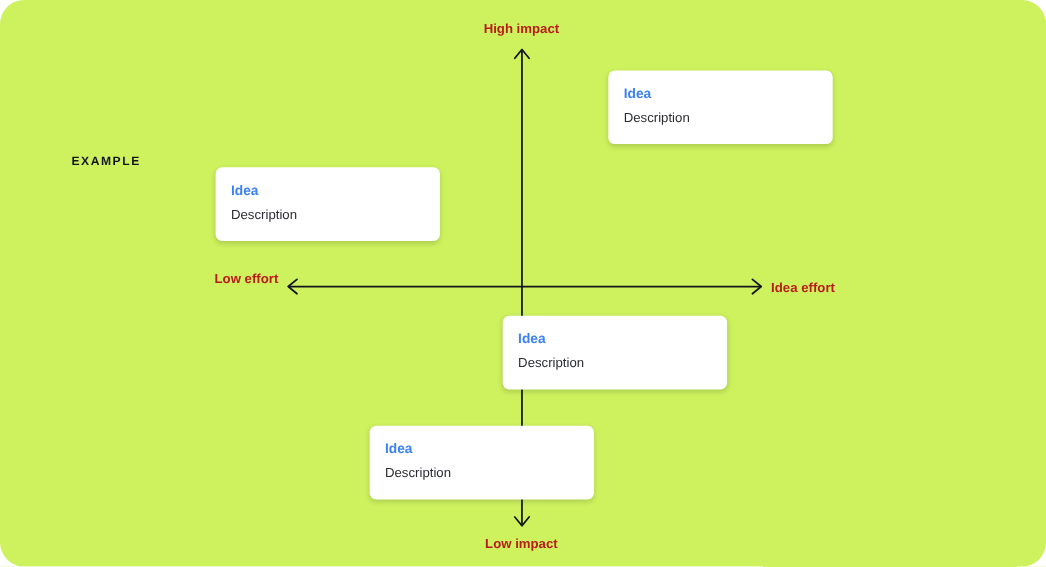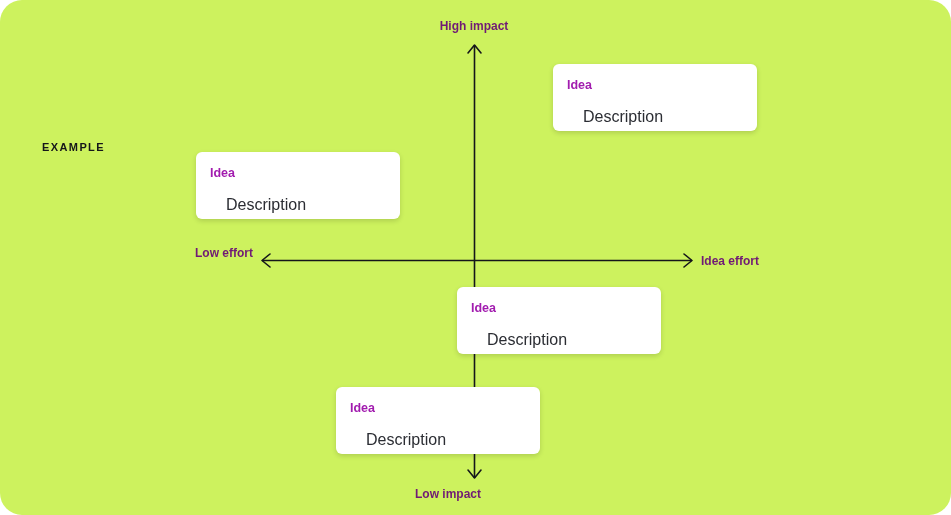--- a/index.html
+++ b/index.html
@@ -19,21 +19,21 @@
     width: 951px;
     height: 515px;
     background: #CDF25E;
     border-radius: 22px;
     overflow: hidden;
   }
 
   
   #example-label {
     position: absolute;
-    left: 42px;
+    left: 65px;
     top: 139px;
     font-size: 11px;
     font-weight: bold;
     letter-spacing: 1.4px;
     color: #15161a;
     line-height: 16px;
     white-space: nowrap;
   }
 
   
@@ -44,31 +44,31 @@
     width: 951px;
     height: 515px;
     pointer-events: none;
   }
 
   
   .axis-label {
     position: absolute;
     font-size: 12px;
     font-weight: bold;
-    color: #701a75;
+    color: #b91c1c;
     white-space: nowrap;
     line-height: 16px;
   }
   #label-high-impact {
     left: 474px;
     top: 18px;
     transform: translateX(-50%);
   }
   #label-low-impact {
-    left: 448px;
+    left: 474px;
     top: 486px;
     transform: translateX(-50%);
   }
   #label-low-effort {
     left: 253px;
     top: 245px;
     transform: translateX(-100%);
   }
   #label-high-effort {
     left: 701px;
@@ -82,30 +82,30 @@
     height: 67px;
     background: #ffffff;
     border-radius: 6px;
     box-shadow: 0 2px 5px rgba(20, 25, 10, 0.16);
     box-sizing: border-box;
     padding: 14px 0 0 14px;
   }
   .idea-title {
     font-size: 12.5px;
     font-weight: bold;
-    color: #a21caf;
+    color: #3b82f6;
     line-height: 15px;
     margin: 0 0 7px 0;
   }
   .idea-desc {
-    font-size: 16px;
+    font-size: 12px;
     font-weight: normal;
     color: #2b2d33;
     line-height: 15px;
-    margin: 16px;
+    margin: 0;
   }
 
   #card-0 { left: 553px; top: 64px; }
   #card-1 { left: 196px; top: 152px; }
   #card-2 { left: 457px; top: 287px; }
   #card-3 { left: 336px; top: 387px; }
 </style>
 </head>
 <body>
 

